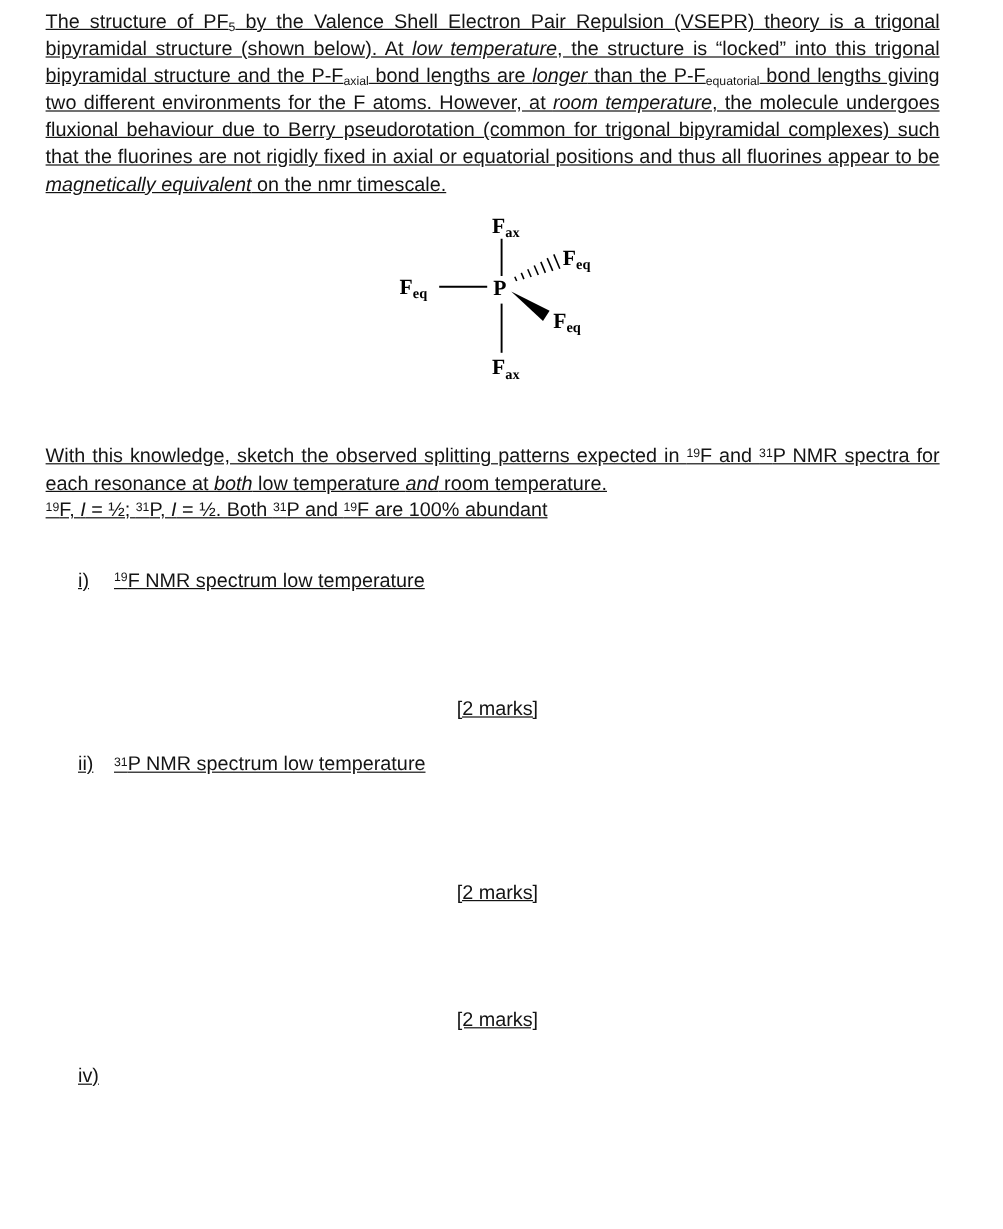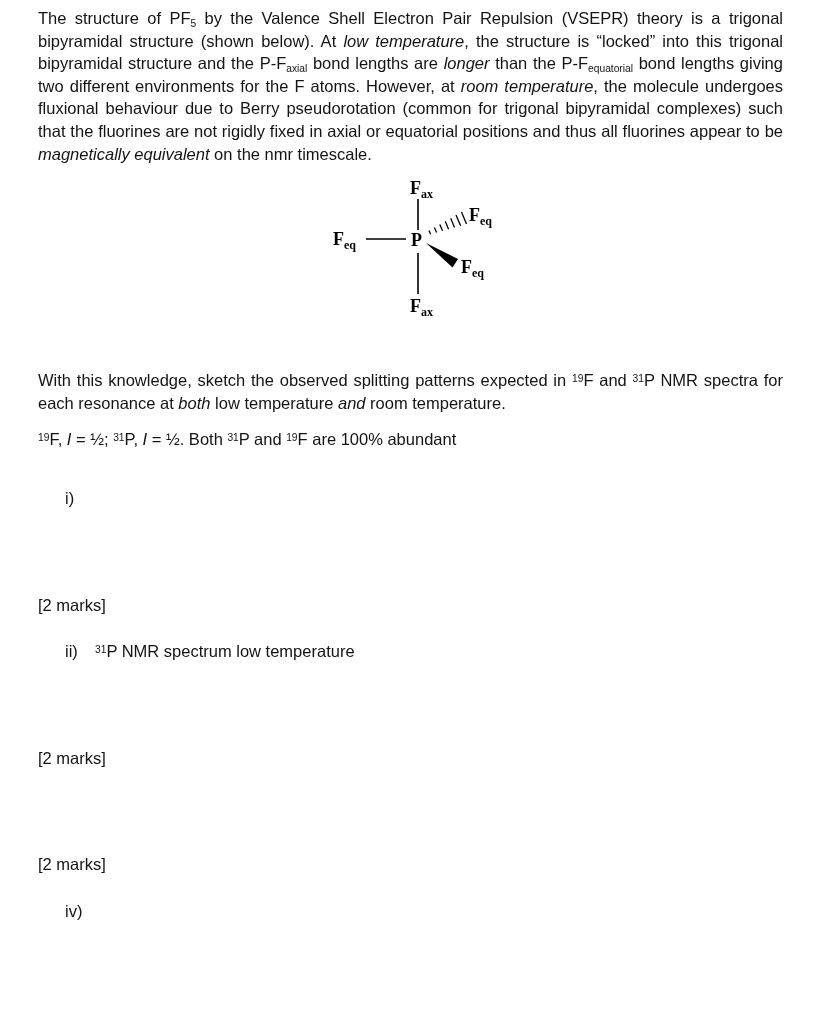--- a/index.html
+++ b/index.html
@@ -2,32 +2,32 @@
 <html><head>
 <meta charset="utf-8">
 <style>
   * { margin:0; padding:0; box-sizing:border-box; }
   html,body { background:#ffffff; }
   body {
     width:836px; height:1024px; overflow:hidden;
     font-family:"Liberation Sans", sans-serif;
     font-size:16.5px; color:#141414;
   }
-  .page { padding:7px 53px 0 38px; }
+  .page { padding:7px 53px 0 38px;text-decoration:underline; }
   .para { text-align:justify; line-height:1.37; }
   i { font-style:italic; }
   sup { font-size:0.62em; position:relative; top:-0.45em; vertical-align:baseline; line-height:0; }
   sub { font-size:0.62em; position:relative; top:0.28em; vertical-align:baseline; line-height:0; }
   .diagram { margin:7px 0 0 292px; width:182px; height:158px; }
   .q-para { margin-top:39px; text-align:justify; line-height:1.37; }
-  .nuclei { margin-top:14px; line-height:1.37; }
+  .nuclei { line-height:1.37; }
   .item { margin-top:24px; margin-left:27px; display:flex; line-height:1.37; }
   .item.first { margin-top:36px; }
   .item .num { width:30px; flex:0 0 auto; }
-  .marks { margin-top:84px; text-align:left; margin-right:-8px; line-height:1.37; }
+  .marks { margin-top:84px; text-align:center; margin-right:-8px; line-height:1.37; }
   svg text { font-family:"Liberation Serif", serif; font-weight:bold; fill:#000; }
 </style>
 </head>
 <body>
 
 <div class="page">
 
   <p class="para"><span>The structure of PF</span><sub>5</sub><span> by the Valence Shell Electron Pair Repulsion (VSEPR) theory is a trigonal bipyramidal structure (shown below).  At </span><i>low temperature</i><span>, the structure is “locked” into this trigonal bipyramidal structure and the P-F</span><sub>axial</sub><span> bond lengths are </span><i>longer</i><span> than the P-F</span><sub>equatorial</sub><span> bond lengths giving two different environments for the F atoms.  However, at </span><i>room temperature</i><span>, the molecule undergoes fluxional behaviour due to Berry pseudorotation (common for trigonal bipyramidal complexes) such that the fluorines are not rigidly fixed in axial or equatorial positions and thus all fluorines appear to be </span><i>magnetically equivalent</i><span> on the nmr timescale.</span></p>
 
   <div class="diagram">
@@ -64,20 +64,21 @@
       <text x="80" y="140" font-size="18"><tspan>F</tspan><tspan dy="3.5" font-size="12">ax</tspan></text>
     </svg>
   </div>
 
   <p class="q-para"><span>With this knowledge, sketch the observed splitting patterns expected in </span><sup>19</sup><span>F and </span><sup>31</sup><span>P NMR spectra for each resonance at </span><i>both</i><span> low temperature </span><i>and</i><span> room temperature.</span></p>
 
   <p class="nuclei"><sup>19</sup><span>F, </span><i>I</i><span> = ½;  </span><sup>31</sup><span>P, </span><i>I</i><span> = ½. Both </span><sup>31</sup><span>P and </span><sup>19</sup><span>F are 100% abundant</span></p>
 
   <div class="item first">
     <span class="num">i)</span>
+    <span class="label"><sup>19</sup><span>F NMR spectrum low temperature</span></span>
   </div>
   <div class="marks">[2 marks]</div>
 
   <div class="item">
     <span class="num">ii)</span>
     <span class="label"><sup>31</sup><span>P NMR spectrum low temperature</span></span>
   </div>
   <div class="marks">[2 marks]</div>
 
   <div class="marks">[2 marks]</div>

